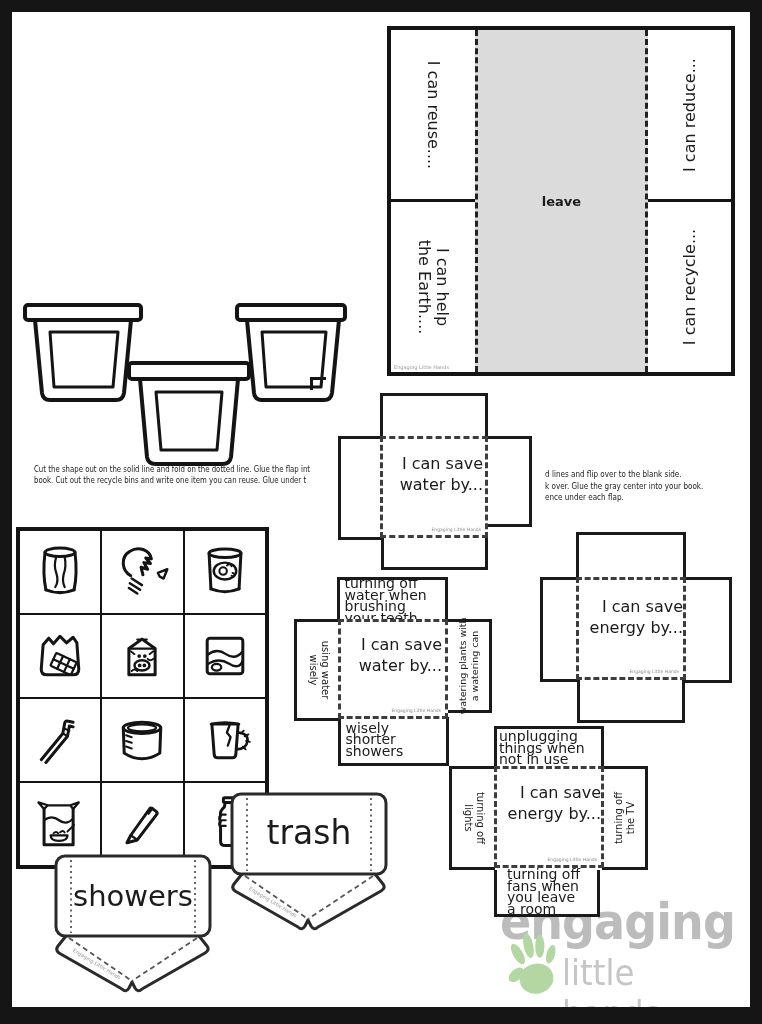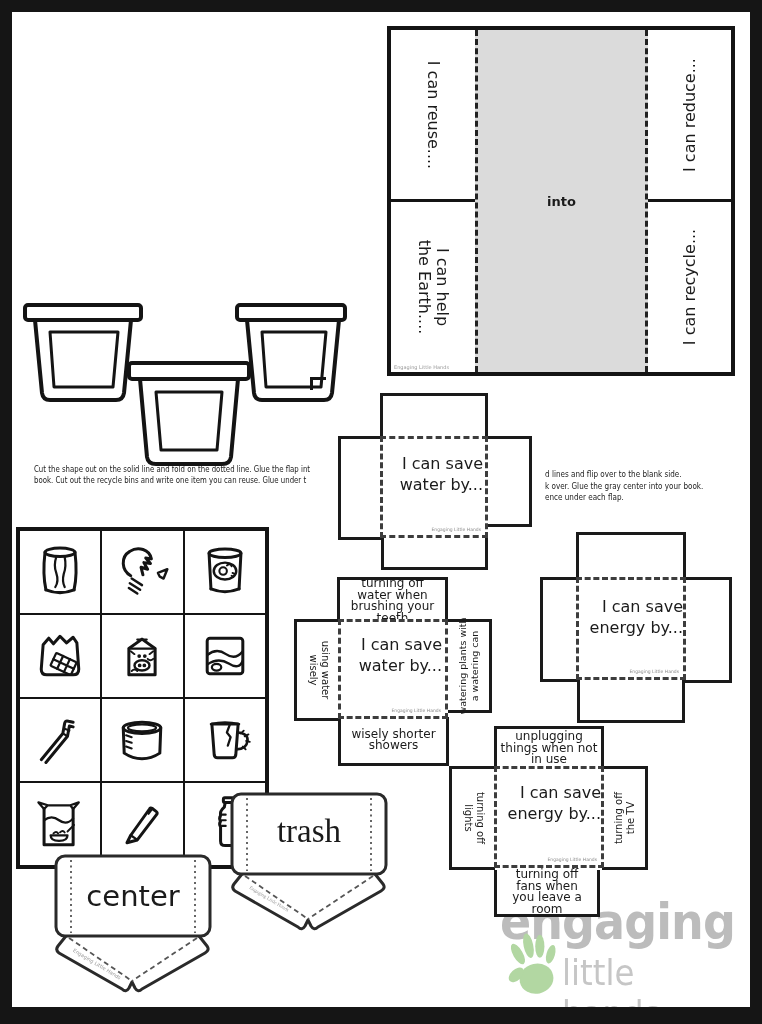--- a/index.html
+++ b/index.html
@@ -17,21 +17,21 @@
   .card-title{position:absolute;bottom:4px;left:0;width:100%;text-align:center;
          font-size:24px;letter-spacing:.5px;}
   
   .flap{position:absolute;background:#fff;border:3px solid #1a1a1a;box-sizing:border-box;z-index:2;}
   .no-b{border-bottom:none}.no-t{border-top:none}.no-r{border-right:none}.no-l{border-left:none}
   .fcenter{position:absolute;background:#fff;border:3px dashed #3d3d3d;box-sizing:border-box;
          z-index:2;text-align:center;font-size:16px;line-height:21px;}
   .fcenter .ctext{display:block;margin:0 auto;text-align:right;}
   .ccredit{position:absolute;right:4px;bottom:2px;font-size:4.5px;color:#8a8a8a;white-space:nowrap;}
   .flap-text{position:absolute;inset:0;display:flex;align-items:center;justify-content:center;
-         text-align:center;font-size:12px;line-height:11.5px;}
+         font-size:14px;line-height:11.5px;}
   .vspan{position:absolute;top:50%;left:50%;text-align:center;font-size:10px;line-height:11.5px;}
   .cw{transform:translate(-50%,-50%) rotate(90deg);}
   .ccw{transform:translate(-50%,-50%) rotate(-90deg);}
   
   .fold-square{position:absolute;left:387px;top:26px;width:348px;height:350px;
          border:4px solid #141414;box-sizing:border-box;background:#fff;z-index:2;}
   .fs-gray{position:absolute;left:84px;top:0;width:173px;height:100%;background:#dbdbdb;
          border-left:3px dashed #222;border-right:3px dashed #222;box-sizing:border-box;}
   .fs-div{position:absolute;height:3px;background:#141414;top:169px;}
   .fs-cell{position:absolute;}
@@ -45,21 +45,21 @@
   .instr-right{left:545px;top:469px;width:240px;transform:scaleX(.85);line-height:11.5px;}
   
   .grid{position:absolute;left:16px;top:527px;width:253px;height:342px;z-index:2;
         display:grid;grid-template-columns:repeat(3,1fr);grid-template-rows:repeat(4,1fr);
         border:3px solid #141414;background:#fff;box-sizing:border-box;}
   .gcell{border:1.5px solid #141414;display:flex;align-items:center;justify-content:center;background:#fff;}
   .gcell.left-align{justify-content:flex-start;padding-left:14px;}
   .ico{stroke:#141414;stroke-width:3.2;fill:none;stroke-linecap:round;stroke-linejoin:round;}
   
   .pocket{position:absolute;width:160px;height:144px;z-index:4;}
-  .pocket-trash{left:229px;top:791px;font-family:Liberation Serif, serif;}
+  .pocket-trash{left:229px;top:791px;}
   .pocket-recycle{left:53px;top:853px;}
   .pocket svg{position:absolute;inset:0;}
   .pocket-word{position:absolute;left:0;width:100%;text-align:center;}
   .pocket-trash .pocket-word{top:22px;font-size:33px;}
   .pocket-recycle .pocket-word{top:26px;font-size:29px;}
   .pocket-credit{position:absolute;left:22px;top:94px;transform:rotate(31deg);transform-origin:left top;}
   
   .wm1{position:absolute;left:500px;top:893px;font-size:50px;font-weight:bold;
        transform:scaleX(.92);transform-origin:left top;z-index:1;letter-spacing:-1px;}
   .wm2{position:absolute;left:562px;top:952px;font-size:36px;
@@ -115,21 +115,21 @@
     </div>
     <div class="fs-cell" style="left:0;top:172px;width:84px;height:170px;">
       <span class="vspan cw" style="width:100px;">I can help the Earth....</span>
     </div>
     <div class="fs-cell" style="left:257px;top:0;width:83px;height:169px;">
       <span class="vspan ccw" style="width:150px;">I can reduce...</span>
     </div>
     <div class="fs-cell" style="left:257px;top:172px;width:83px;height:170px;">
       <span class="vspan ccw" style="width:150px;">I can recycle...</span>
     </div>
-    <div class="glue">into</div>
+    <div class="glue">leave</div>
     <div class="tiny-credit fs-credit">Engaging Little Hands</div>
   </div>
 
   <div class="stray-mark"></div>
 
   <div>
     <div class="flap no-b" style="left:380px;top:393px;width:108px;height:45px;"></div>
     <div class="flap no-r" style="left:338px;top:436px;width:44px;height:104px;"></div>
     <div class="flap no-l" style="left:486px;top:436px;width:46px;height:91px;"></div>
     <div class="flap no-t" style="left:381px;top:536px;width:107px;height:34px;"></div>
@@ -321,21 +321,21 @@
     <svg width="160" height="144" viewBox="0 0 160 144">
       <g fill="#fff" stroke="#2a2a2a" stroke-width="3" stroke-linejoin="round">
         <path d="M13 83 L5 93 Q2 97 6 100 L69 136 Q73 140 76 135 L79 129 L82 135 Q85 140 89 136 L152 100 Q157 97 154 93 L146 83" fill="#fff"></path>
         <rect x="3" y="3" width="154" height="80" rx="9"></rect>
       </g>
       <g stroke="#555" fill="none" stroke-width="1.8">
         <path d="M16 85 L79 128 M144 85 L79 128" stroke-dasharray="5 3.5"></path>
         <path d="M18 7 v73 M142 7 v73" stroke-dasharray="2 3.5"></path>
       </g>
     </svg>
-    <div class="pocket-word">center</div>
+    <div class="pocket-word">showers</div>
     <div class="tiny-credit pocket-credit">Engaging Little Hands</div>
   </div>
 
   <div class="wm1" style="color:#bcbcbc;">engaging</div>
   <svg class="handprint" width="62" height="72" viewBox="0 0 62 72">
     <g fill="#b2d7a2" transform="rotate(-12 31 36)">
       <ellipse cx="31" cy="48" rx="17" ry="15"></ellipse>
       <ellipse cx="12" cy="40" rx="9" ry="5.5" transform="rotate(-32 12 40)"></ellipse>
       <ellipse cx="18" cy="20" rx="4.8" ry="11.5" transform="rotate(-18 18 20)"></ellipse>
       <ellipse cx="30" cy="14" rx="4.8" ry="12.5"></ellipse>

